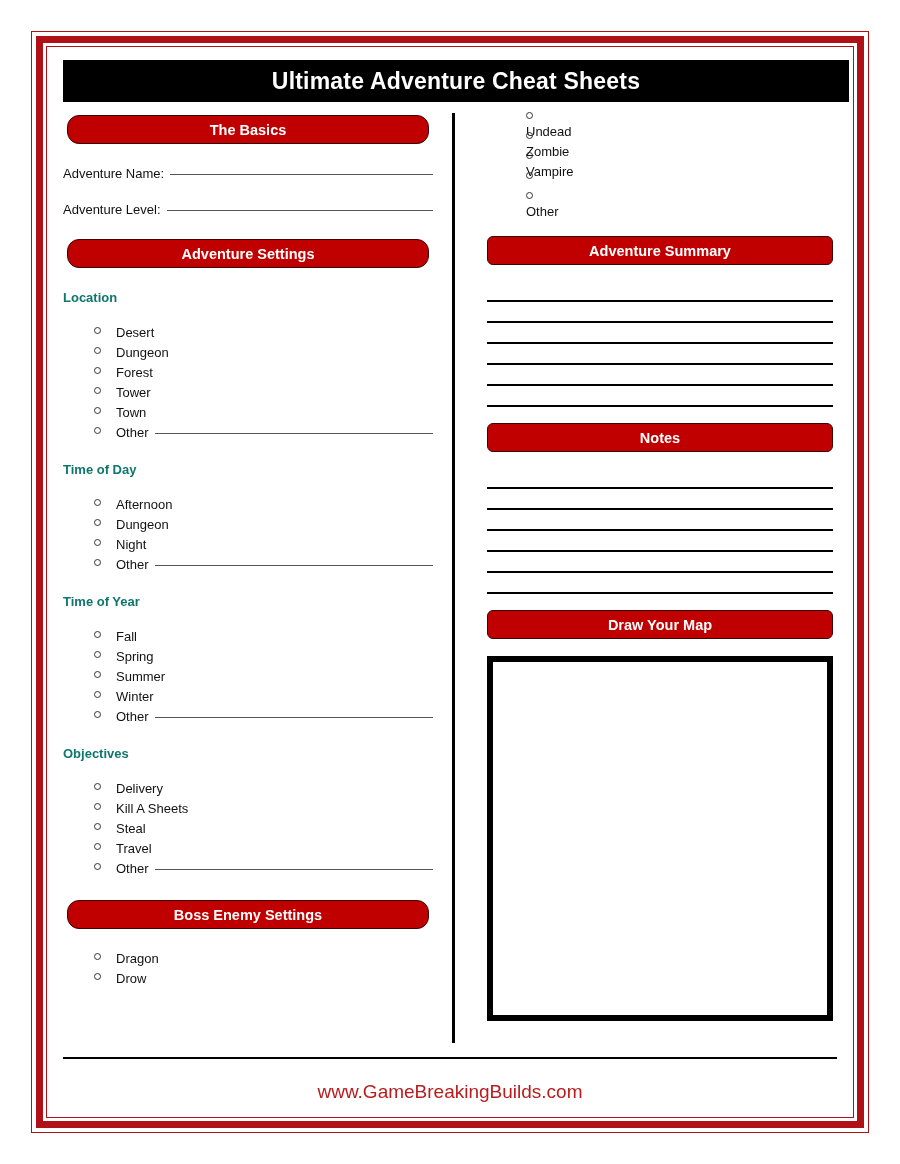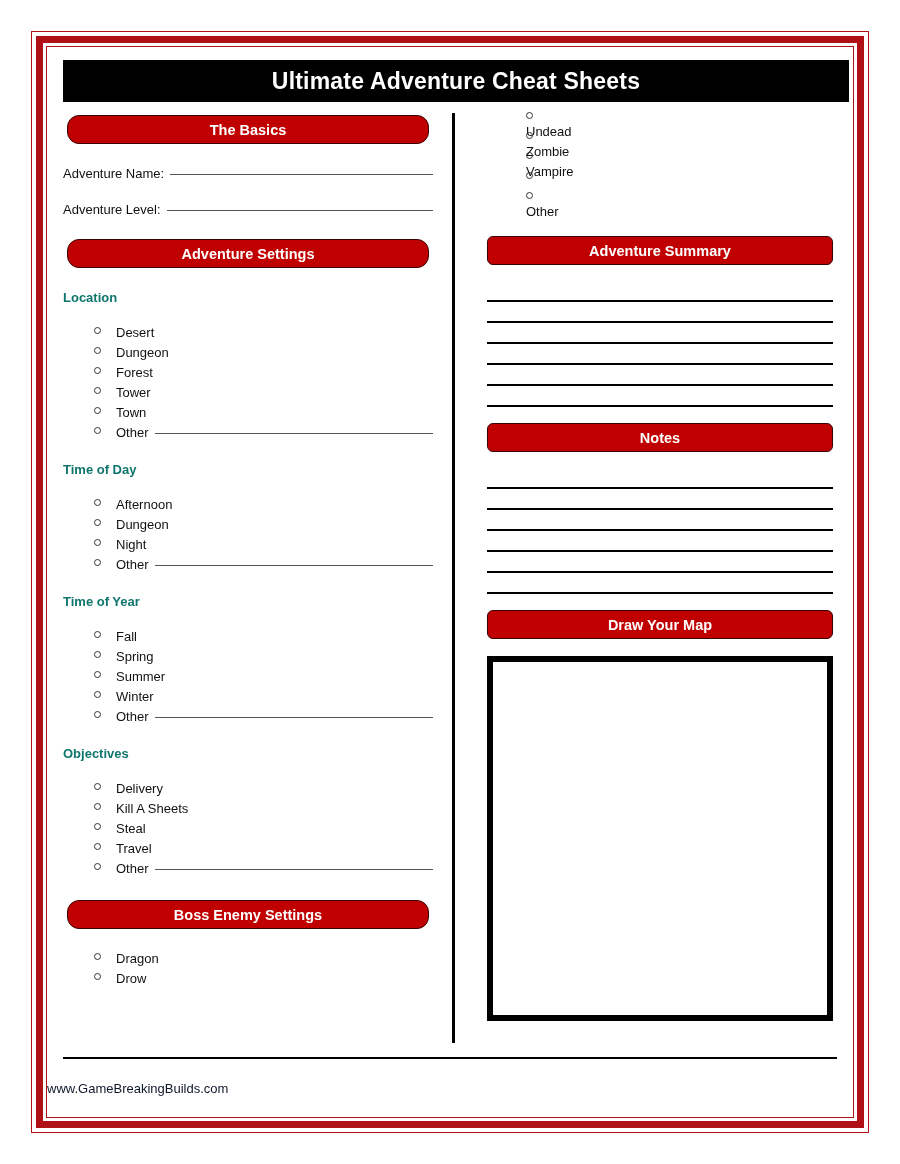--- a/index.html
+++ b/index.html
@@ -199,22 +199,23 @@
     left: 16px;
     right: 16px;
     top: 1010px;
     border-bottom: 2.6px solid #000000;
   }
   .footer-text {
     position: absolute;
     left: 0;
     right: 0;
     top: 1034px;
-    font-size: 13px;
-    color: #0f172a;
+    text-align: center;
+    font-size: 19px;
+    color: #b91c1c;
   }
 </style>
 </head>
 <body>
 
 <div id="page">
   <div id="frame-mid">
     <div id="frame-inner">
       <div id="sheet">
 

